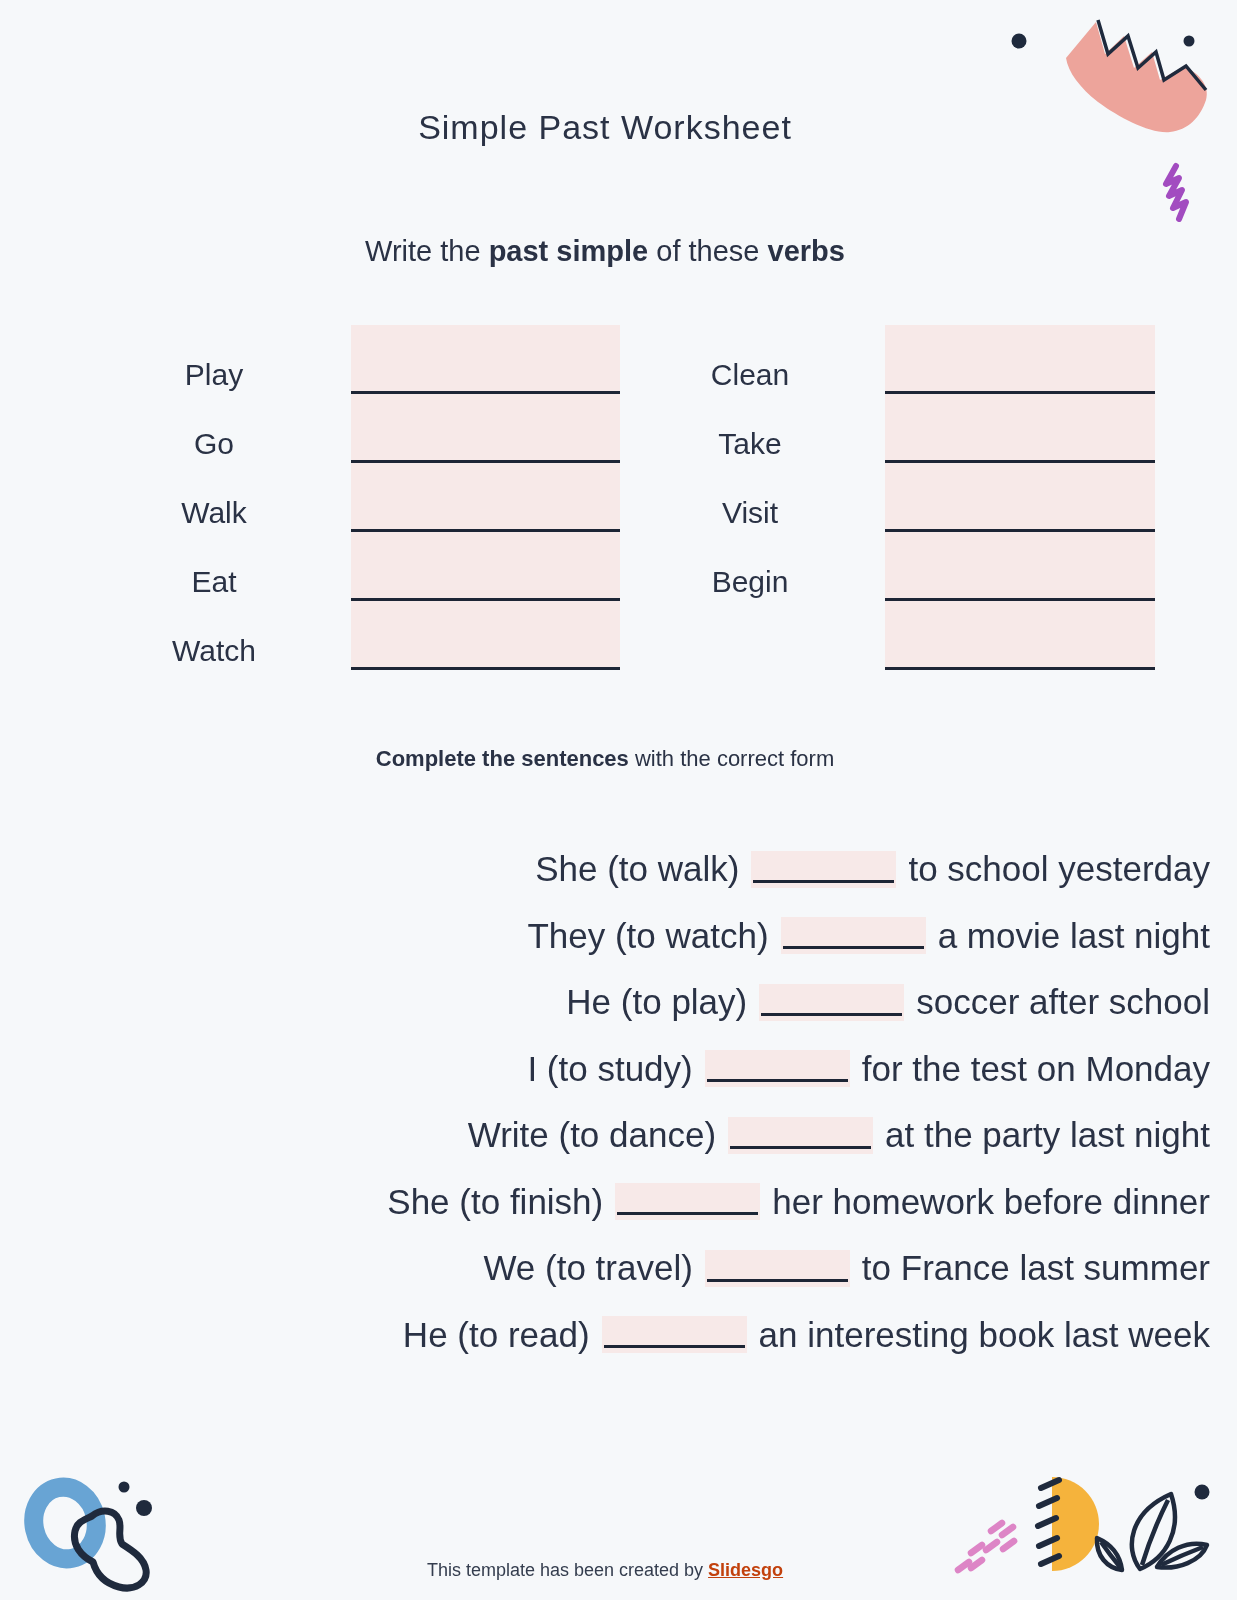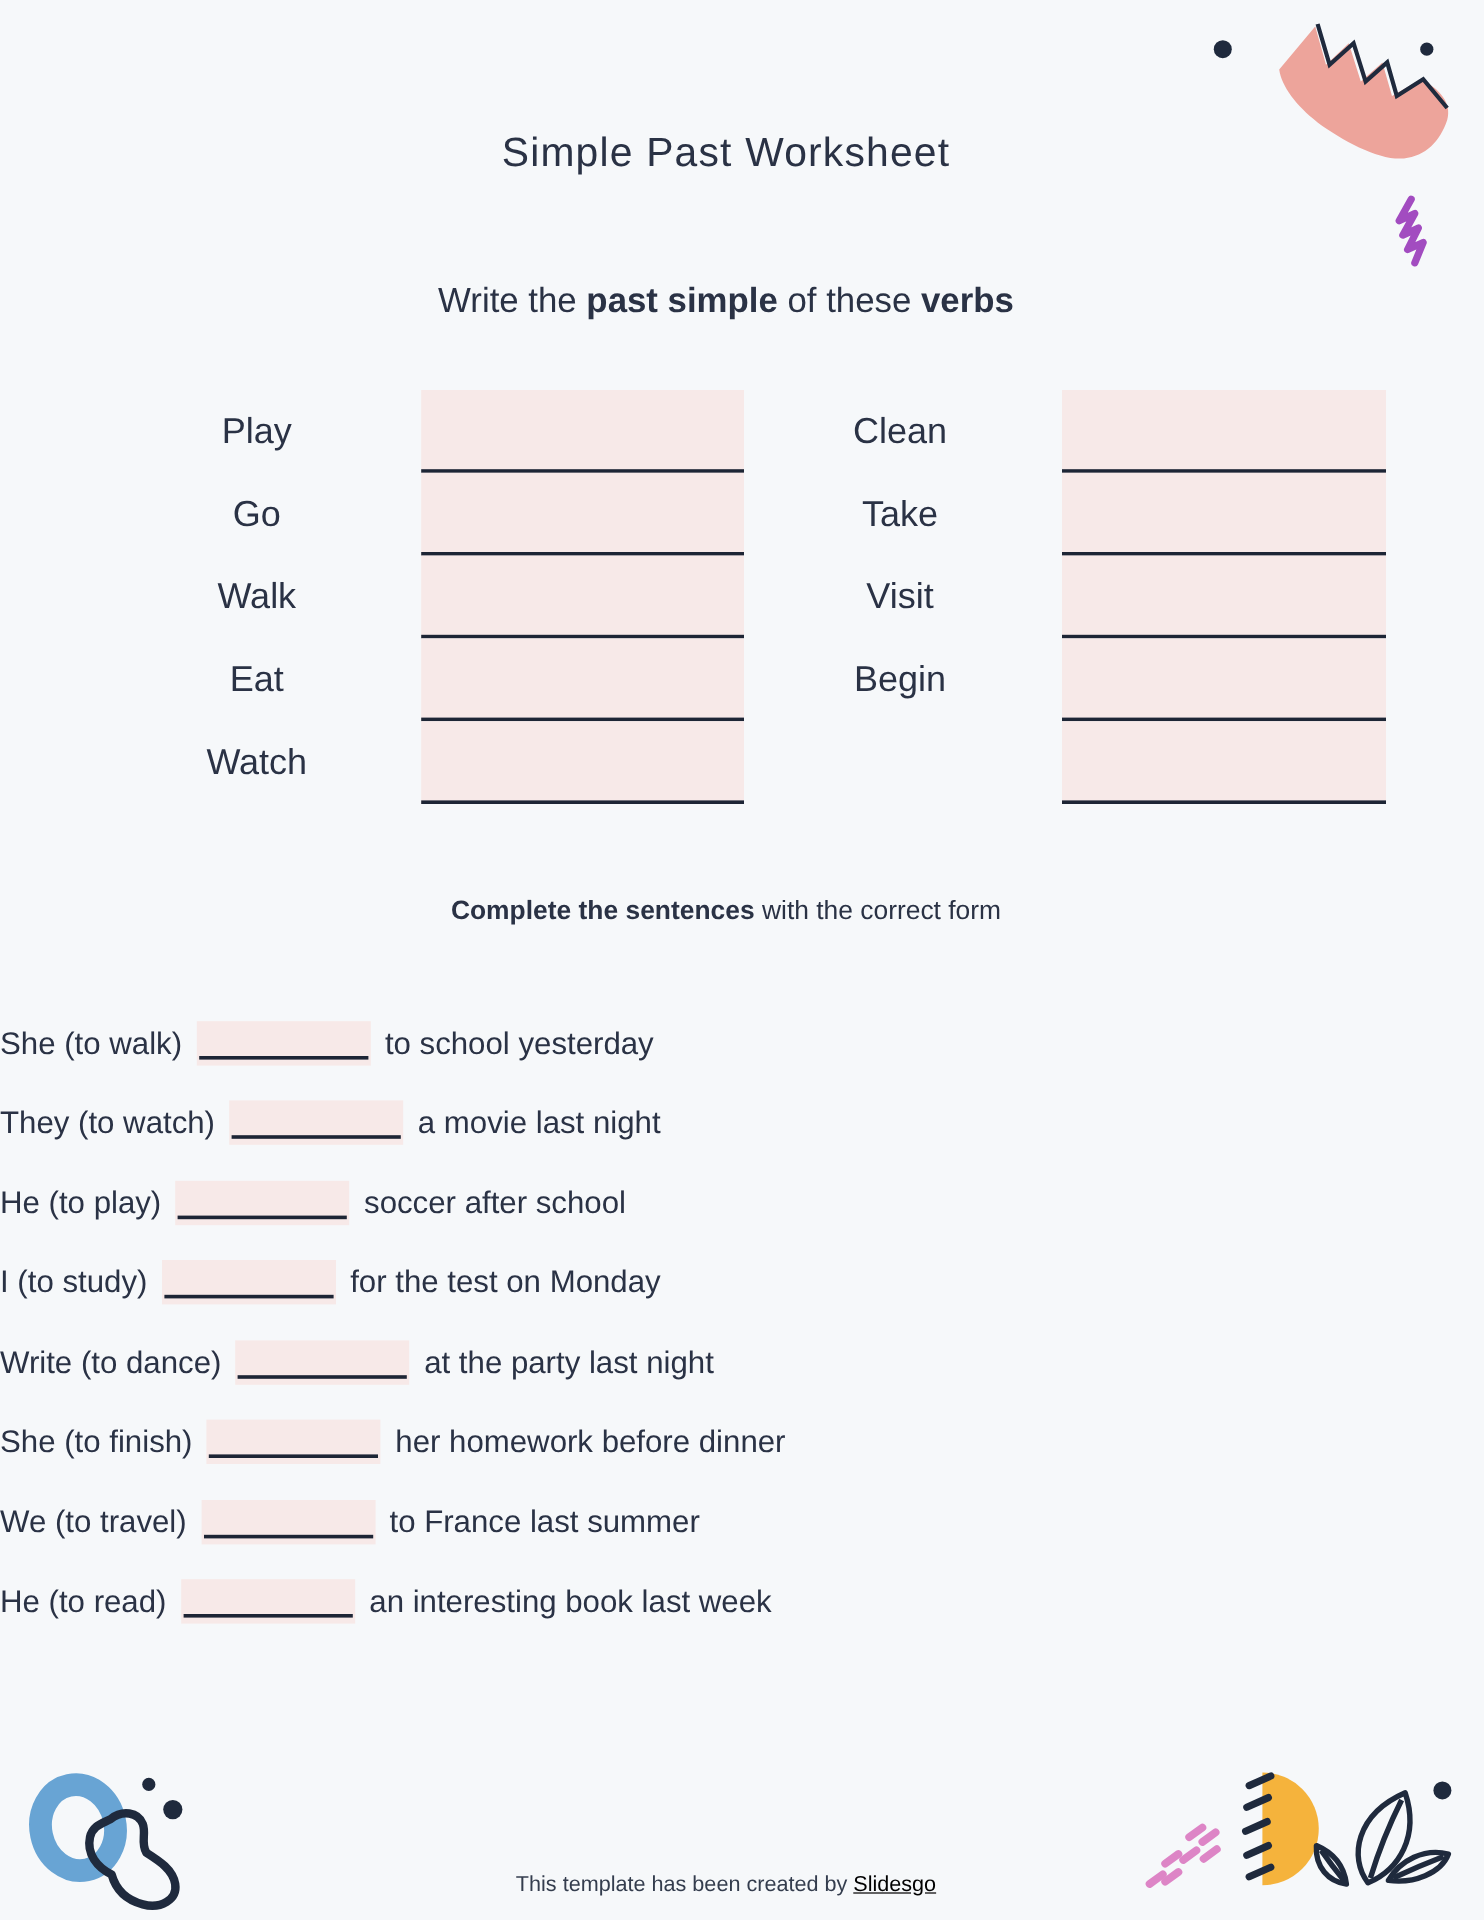--- a/index.html
+++ b/index.html
@@ -25,55 +25,55 @@
     position:absolute;top:237px;width:100%;
     text-align:center;font-size:29px;line-height:1;
   }
   .instruction2{
     position:absolute;top:748px;width:100%;
     text-align:center;font-size:22px;line-height:1;
   }
   .bold{font-weight:700;}
 
   
-  .verb-col-labels{position:absolute;top:325px;}
+  .verb-col-labels{position:absolute;top:340px;}
   .verb-col-labels.left{left:100px;width:228px;}
   .verb-col-labels.right{left:636px;width:228px;}
   .verb-label{
     height:69px;display:flex;align-items:center;justify-content:center;
     font-size:30px;
   }
   .verb-col-boxes{position:absolute;top:325px;}
   .verb-col-boxes.left{left:351px;width:269px;}
   .verb-col-boxes.right{left:885px;width:270px;}
   .verb-cell{
     height:69px;background:var(--field_pink);
     border-bottom:3px solid var(--line);
   }
 
   
   .sentences{position:absolute;top:836px;width:100%;}
   .sentence-row{
-    height:66.5px;display:flex;align-items:center;justify-content:flex-start;
-    font-size:26px;white-space:nowrap;
+    height:66.5px;display:flex;align-items:center;justify-content:flex-end;
+    font-size:35px;white-space:nowrap;
   }
   .blank{
     display:inline-block;width:145px;height:37px;
     background:var(--field_pink);position:relative;margin:0 12px;
   }
   .blank::after{
     content:"";position:absolute;left:2px;right:2px;bottom:5px;height:3px;
     background:var(--line);
   }
 
   .footer{
     position:absolute;top:1560px;width:100%;
     text-align:center;font-size:18px;line-height:1.2;color:#343d4e;
   }
-  .footer .brand{font-weight:400;text-decoration:underline;color:#000000;cursor:pointer;}
+  .footer .brand{font-weight:700;text-decoration:underline;color:#c2410c;cursor:pointer;}
 
   .deco{position:absolute;pointer-events:none;}
   .deco--top-right{left:1000px;top:14px;}
   .deco--bottom-left{left:10px;top:1466px;}
   .deco--bottom-right{left:940px;top:1460px;}
 </style>
 </head>
 <body>
 
 <div class="content">

